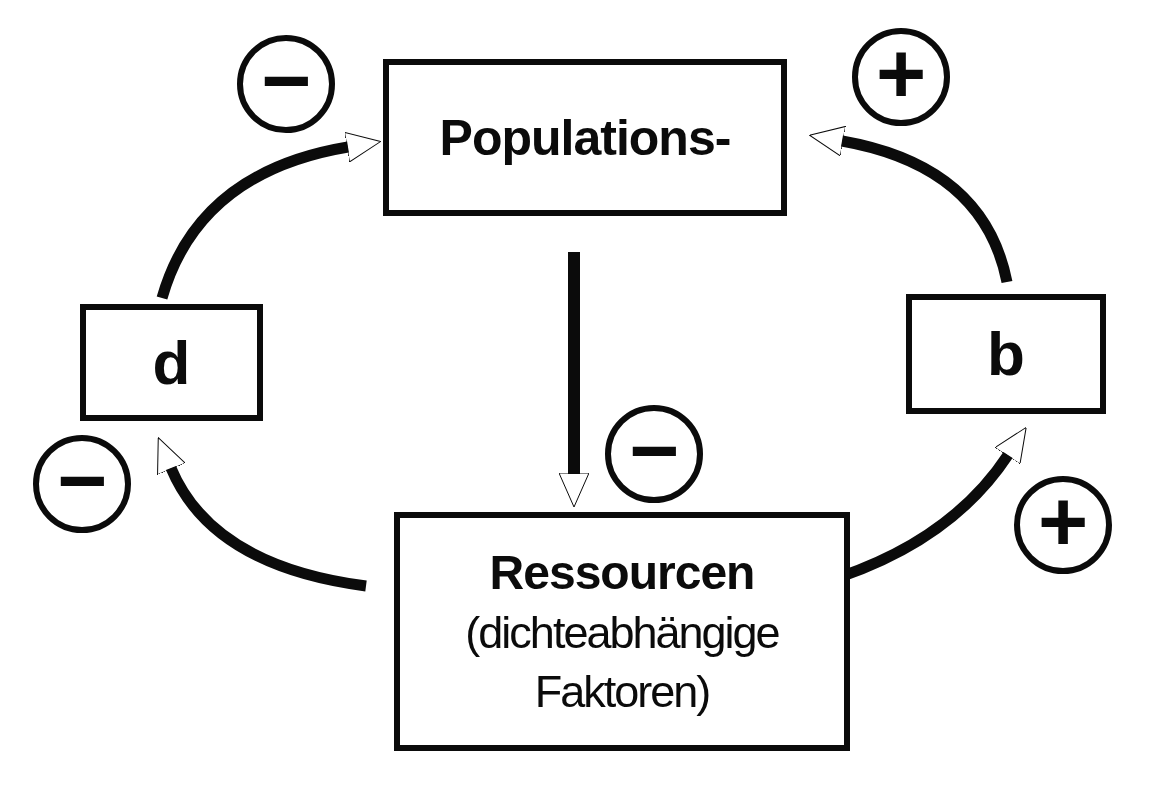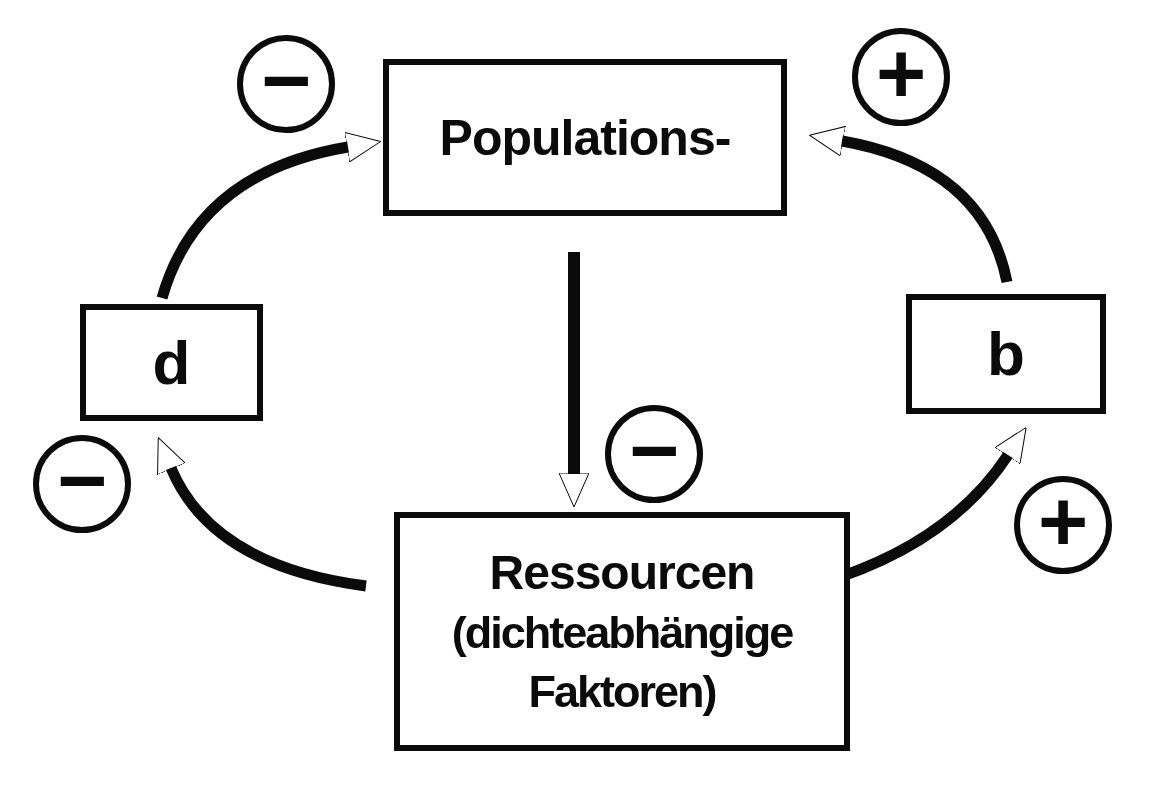--- a/index.html
+++ b/index.html
@@ -74,21 +74,21 @@
     margin-left: 33px;
   }
   .node-resources .rline1 {
     font-size: 48px;
     font-weight: 700;
     letter-spacing: -1px;
   }
   .node-resources .rline2,
   .node-resources .rline3 {
     font-size: 45px;
-    font-weight: 700;
+    font-weight: 400;
     letter-spacing: -2px;
   }
   .sign-circle {
     position: absolute;
     box-sizing: border-box;
     width: 98px;
     height: 98px;
     border: 6px solid #0b0b0b;
     border-radius: 50%;
     background: #ffffff;

